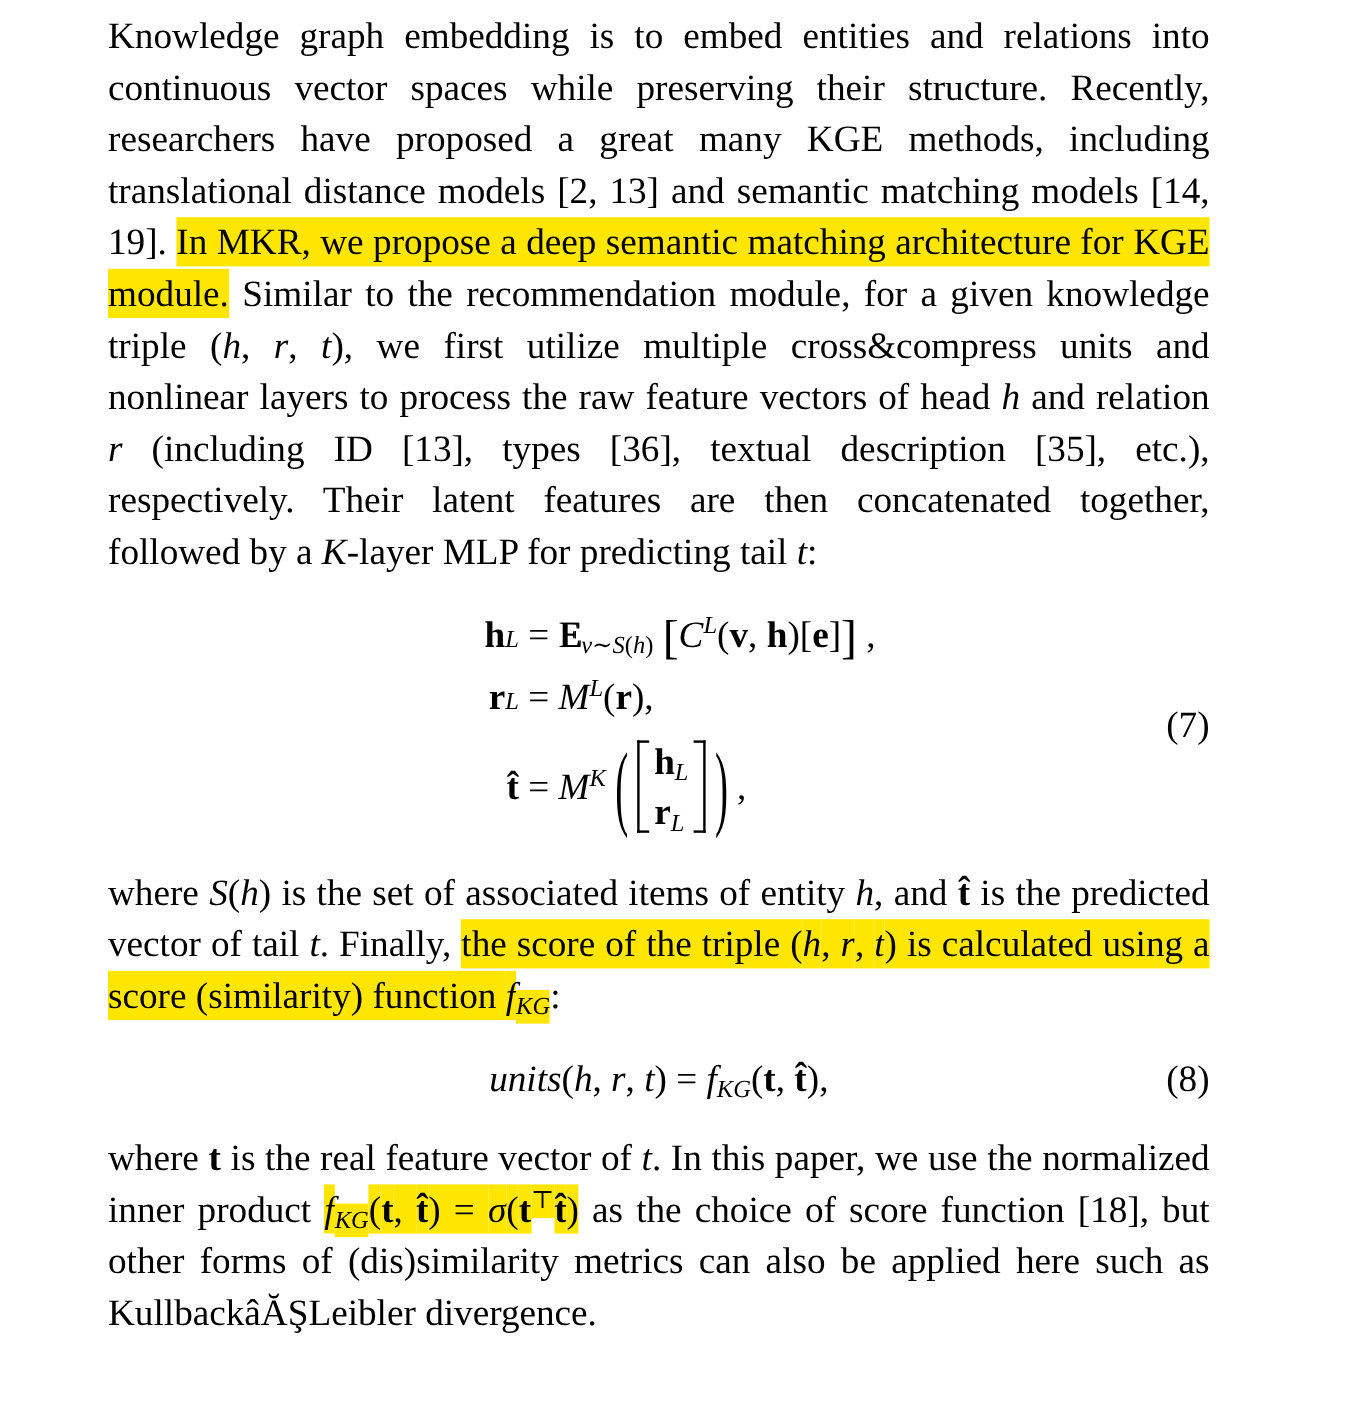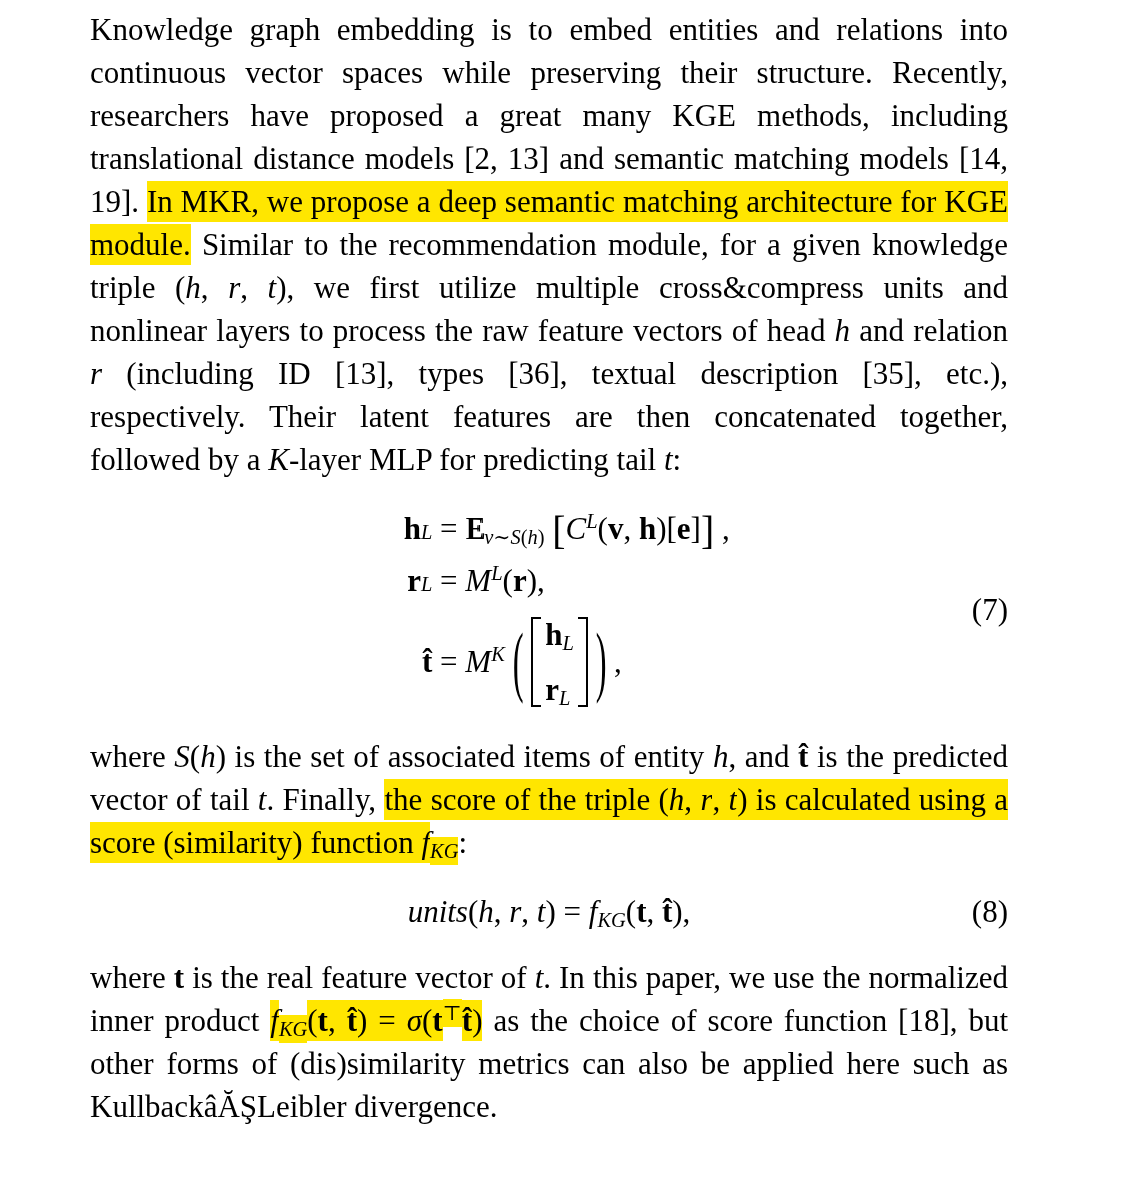--- a/index.html
+++ b/index.html
@@ -80,21 +80,21 @@
   .vstack-bracket {
     align-self:stretch;
     width:10px;
     margin:2px 0;
   }
   .vstack-bracket.left  { border:2.5px solid var(--ink); border-right:none; }
   .vstack-bracket.right { border:2.5px solid var(--ink); border-left:none; }
   .vstack {
     display:inline-flex;
     flex-direction:column;
-    gap:19px;
+    gap:6px;
     padding:2px 4px;
   }
   .vrow { display:inline-block; line-height:1.15; white-space:pre; }
 </style>
 </head>
 <body>
 
 <div class="page">
 
   <p class="body-par"><span>Knowledge graph embedding is to embed entities and relations into continuous vector spaces while preserving their structure. Recently, researchers have proposed a great many KGE methods, including translational distance models [2, 13] and semantic matching models [14, 19]. </span><span class="hl">In MKR, we propose a deep semantic matching architecture for KGE module.</span><span> Similar to the recommendation module, for a given knowledge triple (</span><span class="it">h</span><span>, </span><span class="it">r</span><span>, </span><span class="it">t</span><span>), we first utilize multiple cross&amp;compress units and nonlinear layers to process the raw feature vectors of head </span><span class="it">h</span><span> and relation </span><span class="it">r</span><span> (including ID [13], types [36], textual description [35], etc.), respectively. Their latent features are then concatenated together, followed by a </span><span class="it">K</span><span>-layer MLP for predicting tail </span><span class="it">t</span><span>:</span></p>

